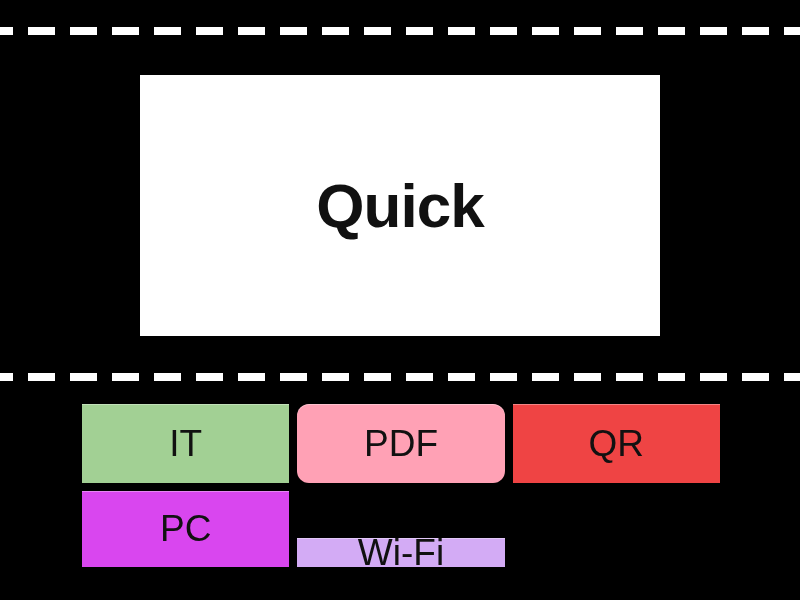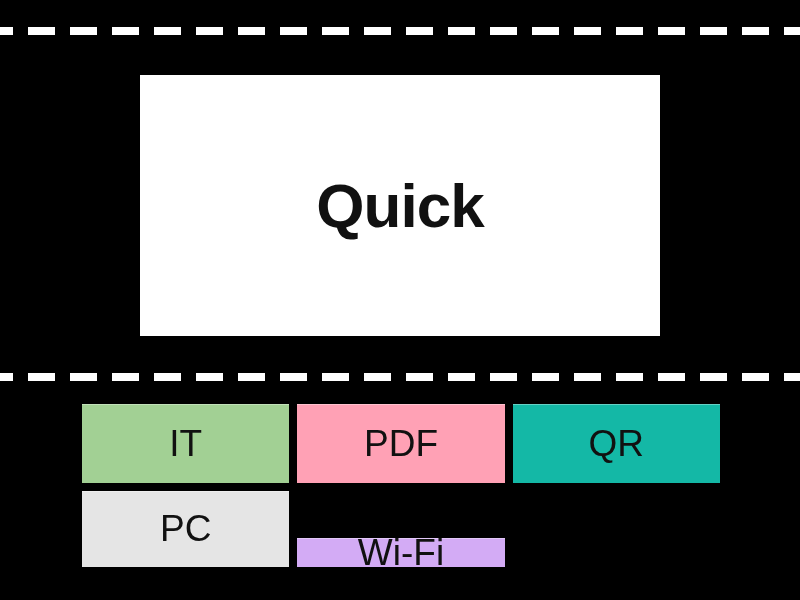--- a/index.html
+++ b/index.html
@@ -92,27 +92,27 @@
   <div class="question-card">
     <div class="question-line">Quick</div>
   </div>
 
   <div class="dashed-line bottom"></div>
 
   <div class="answers-grid">
     <button class="answer-button" style="background: rgb(162, 208, 148);">
       <span class="answer-label">IT</span>
     </button>
-    <button class="answer-button" style="background: rgb(255, 161, 181);">
+    <button class="answer-button" style="background: rgb(255, 161, 181); border-radius: 12px;">
       <span class="answer-label">PDF</span>
     </button>
-    <button class="answer-button" style="background: #14b8a6;">
+    <button class="answer-button" style="background: #ef4444;">
       <span class="answer-label">QR</span>
     </button>
-    <button class="answer-button" style="background: #e5e5e5;">
+    <button class="answer-button" style="background: #d946ef;">
       <span class="answer-label">PC</span>
     </button>
     <button class="answer-button" style="background: rgb(211, 171, 245); margin-top: 47px;">
       <span class="answer-label">Wi-Fi</span>
     </button>
   </div>
 
 </div>
 
 </body></html>

